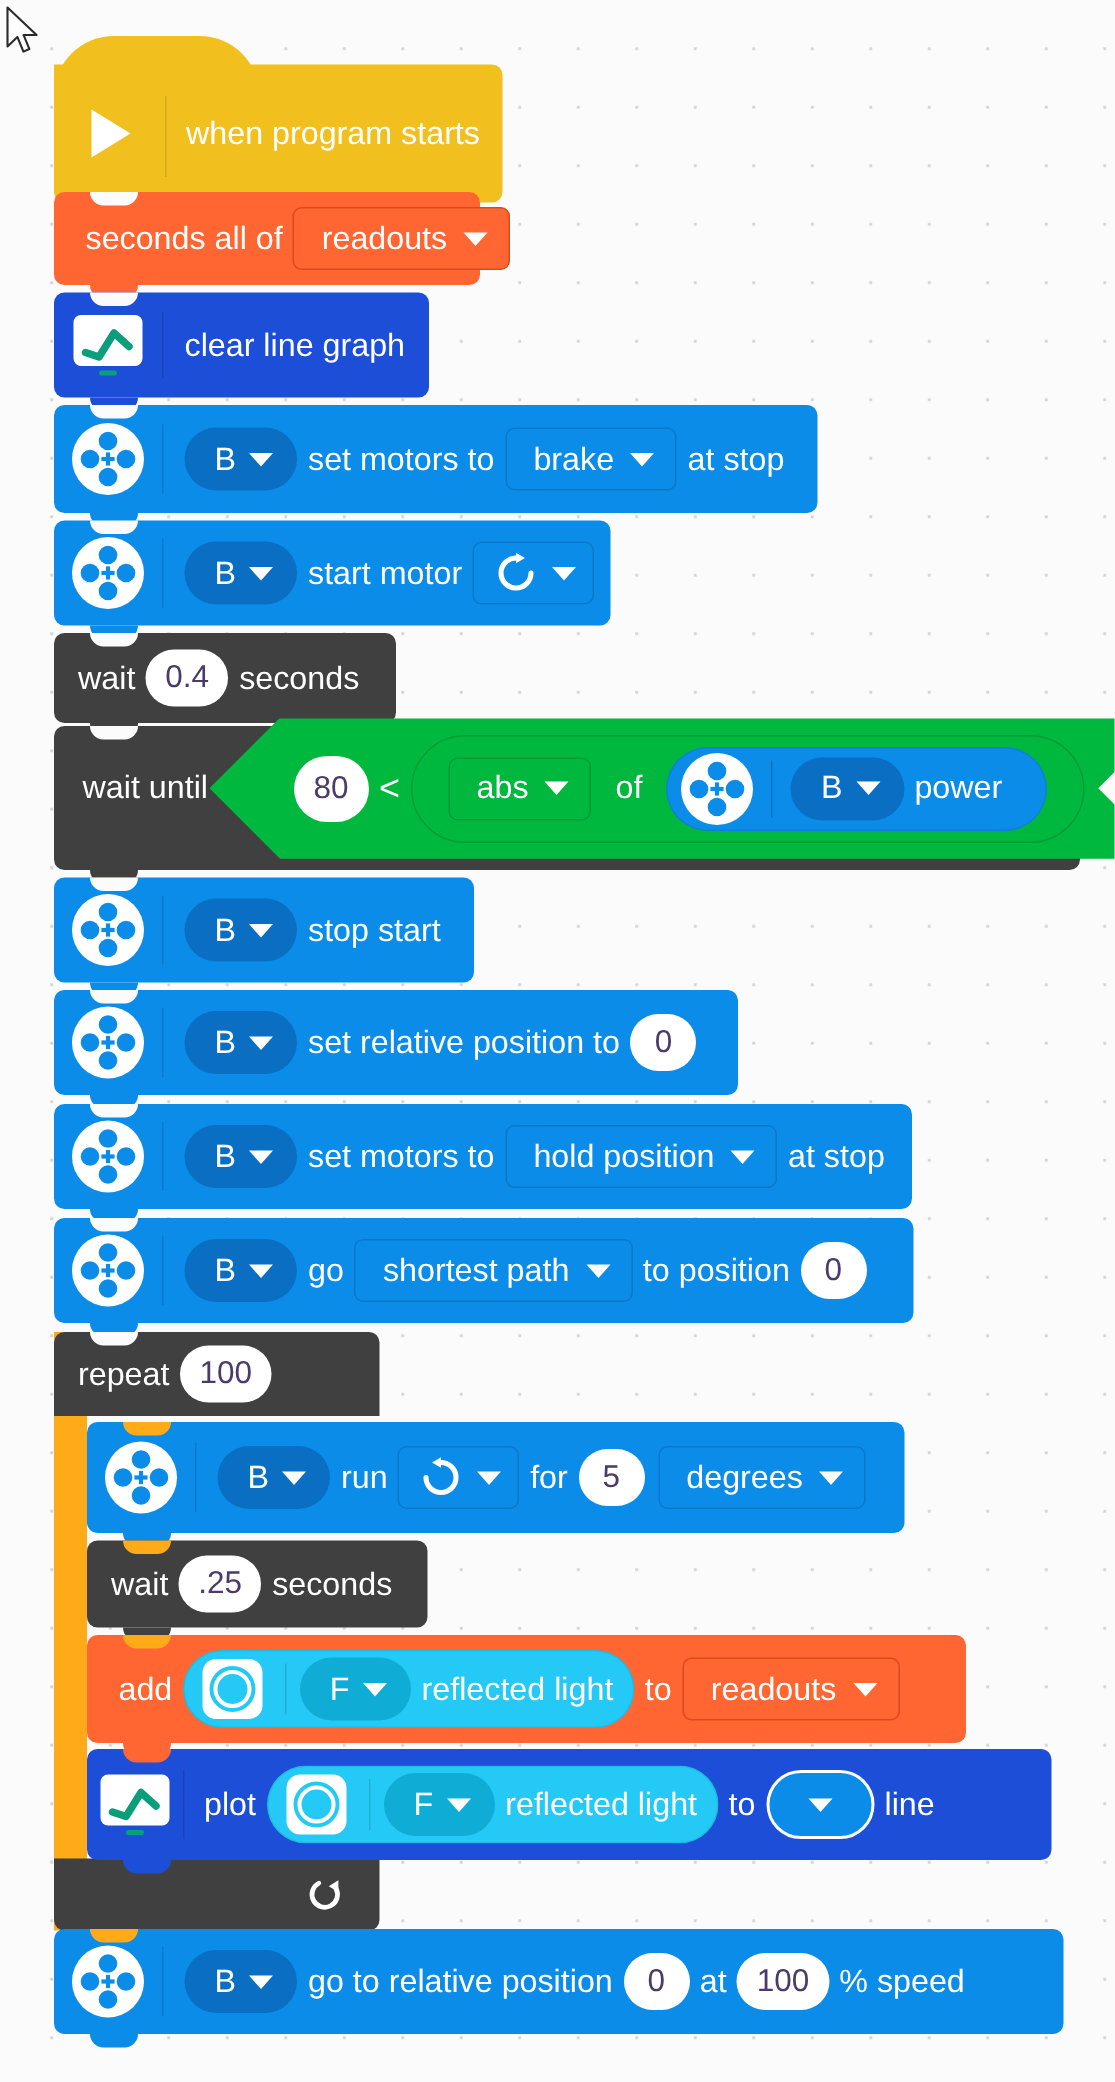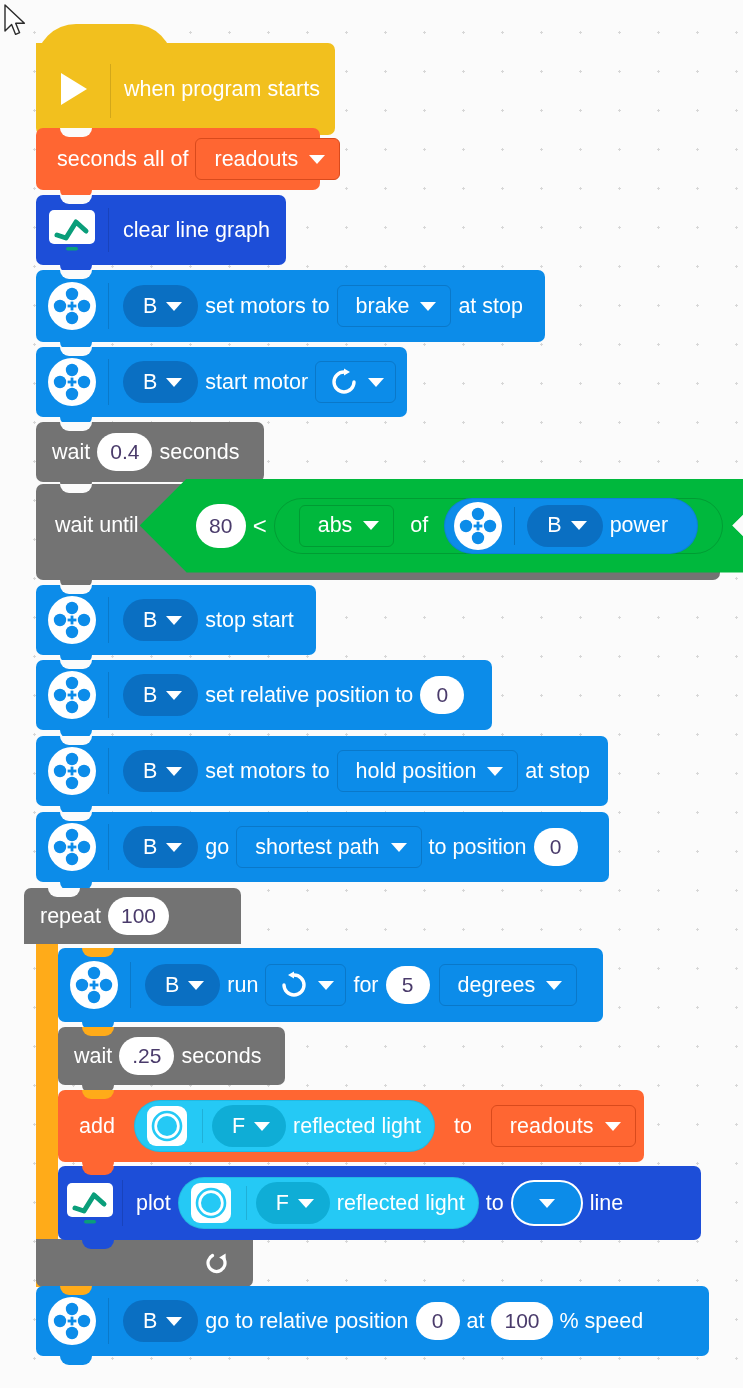--- a/index.html
+++ b/index.html
@@ -35,21 +35,21 @@
     position: absolute;
     width: 32px; height: 9px;
     left: 24px;
   }
   .notch { top: 0;
     border-bottom-left-radius: 9px; border-bottom-right-radius: 9px;
   }
   .nub { bottom: -9px;
     border-bottom-left-radius: 9px; border-bottom-right-radius: 9px;
   }
-  .c-orange  { background:#737373; }
+  .c-orange  { background:#404040; }
   .c-red     { background:#ff6632; }
   .c-teal2   { background:#1d4ed8; }
   .c-blue    { background:#0c8ce9; }
 
   
   #hat {
     left: 36px; top: 43px; width: 299px; height: 92px;
     background: #f2c01e;
     border-radius: 0 7px 7px 7px;
   }
@@ -139,21 +139,21 @@
     display:flex; align-items:center;
     height:94px;
     background:#00b83d;
     clip-path: polygon(47px 0, 100% 0, calc(100% - 47px) 50%, 100% 100%, 47px 100%, 0 50%);
     padding: 0 56px 0 56px;
   }
   .op-round {
     display:flex; align-items:center; gap:14px;
     border:1.6px solid rgba(0,0,0,.15);
     border-radius:999px;
-    height:56px; padding:0 24px;
+    height:72px; padding:0 24px;
   }
   .c-left { width:22px; background:#ffab19; }
 
   .loop-arrow { width:28px;height:28px; }
 
   .cursor { position:absolute; left:3px; top:4px; width:26px; height:36px; z-index:50; }
 </style>
 </head>
 <body>
 
@@ -386,21 +386,21 @@
       <span>shortest path</span>
       <i class="caret"></i>
     </span>
     <span class="lbl">to position</span>
     <span class="oval">0</span>
     <div class="nub c-blue"></div>
   </div>
 
   <div class="c-left" style="position:absolute; left:36px; top:888px; width:22px; height:399px;"></div>
 
-  <div class="blk c-orange" style="left:24px; top:888px; width:217px; height:56px; padding:0 16px; border-radius:7px 7px 0 0;">
+  <div class="blk c-orange" style="left:36px; top:888px; width:217px; height:56px; padding:0 16px; border-radius:7px 7px 0 0;">
     <div class="notch" style="background:#fbfbfb"></div>
     <span class="lbl" style="padding-left:0">repeat</span>
     <span class="oval">100</span>
   </div>
 
   <div class="blk c-orange" style="left:36px; top:1239px; width:217px; height:48px; border-radius:0 0 7px 7px; justify-content:flex-end; padding-right:22px;">
     <svg class="loop-arrow" viewBox="0 0 28 28">
       <path d="M21 10 A8.5 8.5 0 1 1 9.5 6.5" fill="none" stroke="#fff" stroke-width="3.2" stroke-linecap="round"></path>
       <path d="M22.6 4.5 L22.6 12.5 L16.2 8.5 Z" fill="#fff"></path>
     </svg>
@@ -443,21 +443,21 @@
   </div>
 
   <div class="blk c-orange" style="left:58px; top:1027px; width:227px; height:58px; padding:0 16px;">
     <div class="notch" style="background:#ffab19"></div>
     <span class="lbl" style="padding-left:0">wait</span>
     <span class="oval">.25</span>
     <span class="lbl">seconds</span>
     <div class="nub c-orange"></div>
   </div>
 
-  <div class="blk c-red" style="left:58px; top:1090px; width:586px; height:72px; padding:3px 14px;gap:12px;">
+  <div class="blk c-red" style="left:58px; top:1090px; width:586px; height:72px; padding:3px 14px;">
     <div class="notch" style="background:#ffab19"></div>
     <span class="lbl">add</span>
 
     <span class="reporter">
       <span style="display:flex;align-items:center;justify-content:center;width:52px">
         <svg class="icon-sensor" viewBox="0 0 46 46">
           <rect x="3" y="3" width="40" height="40" rx="9" fill="#fff"></rect>
           <circle cx="23" cy="23" r="14" fill="none" stroke="#25c9f5" stroke-width="2.6"></circle>
           <circle cx="23" cy="23" r="10" fill="#25c9f5"></circle>
         </svg>

